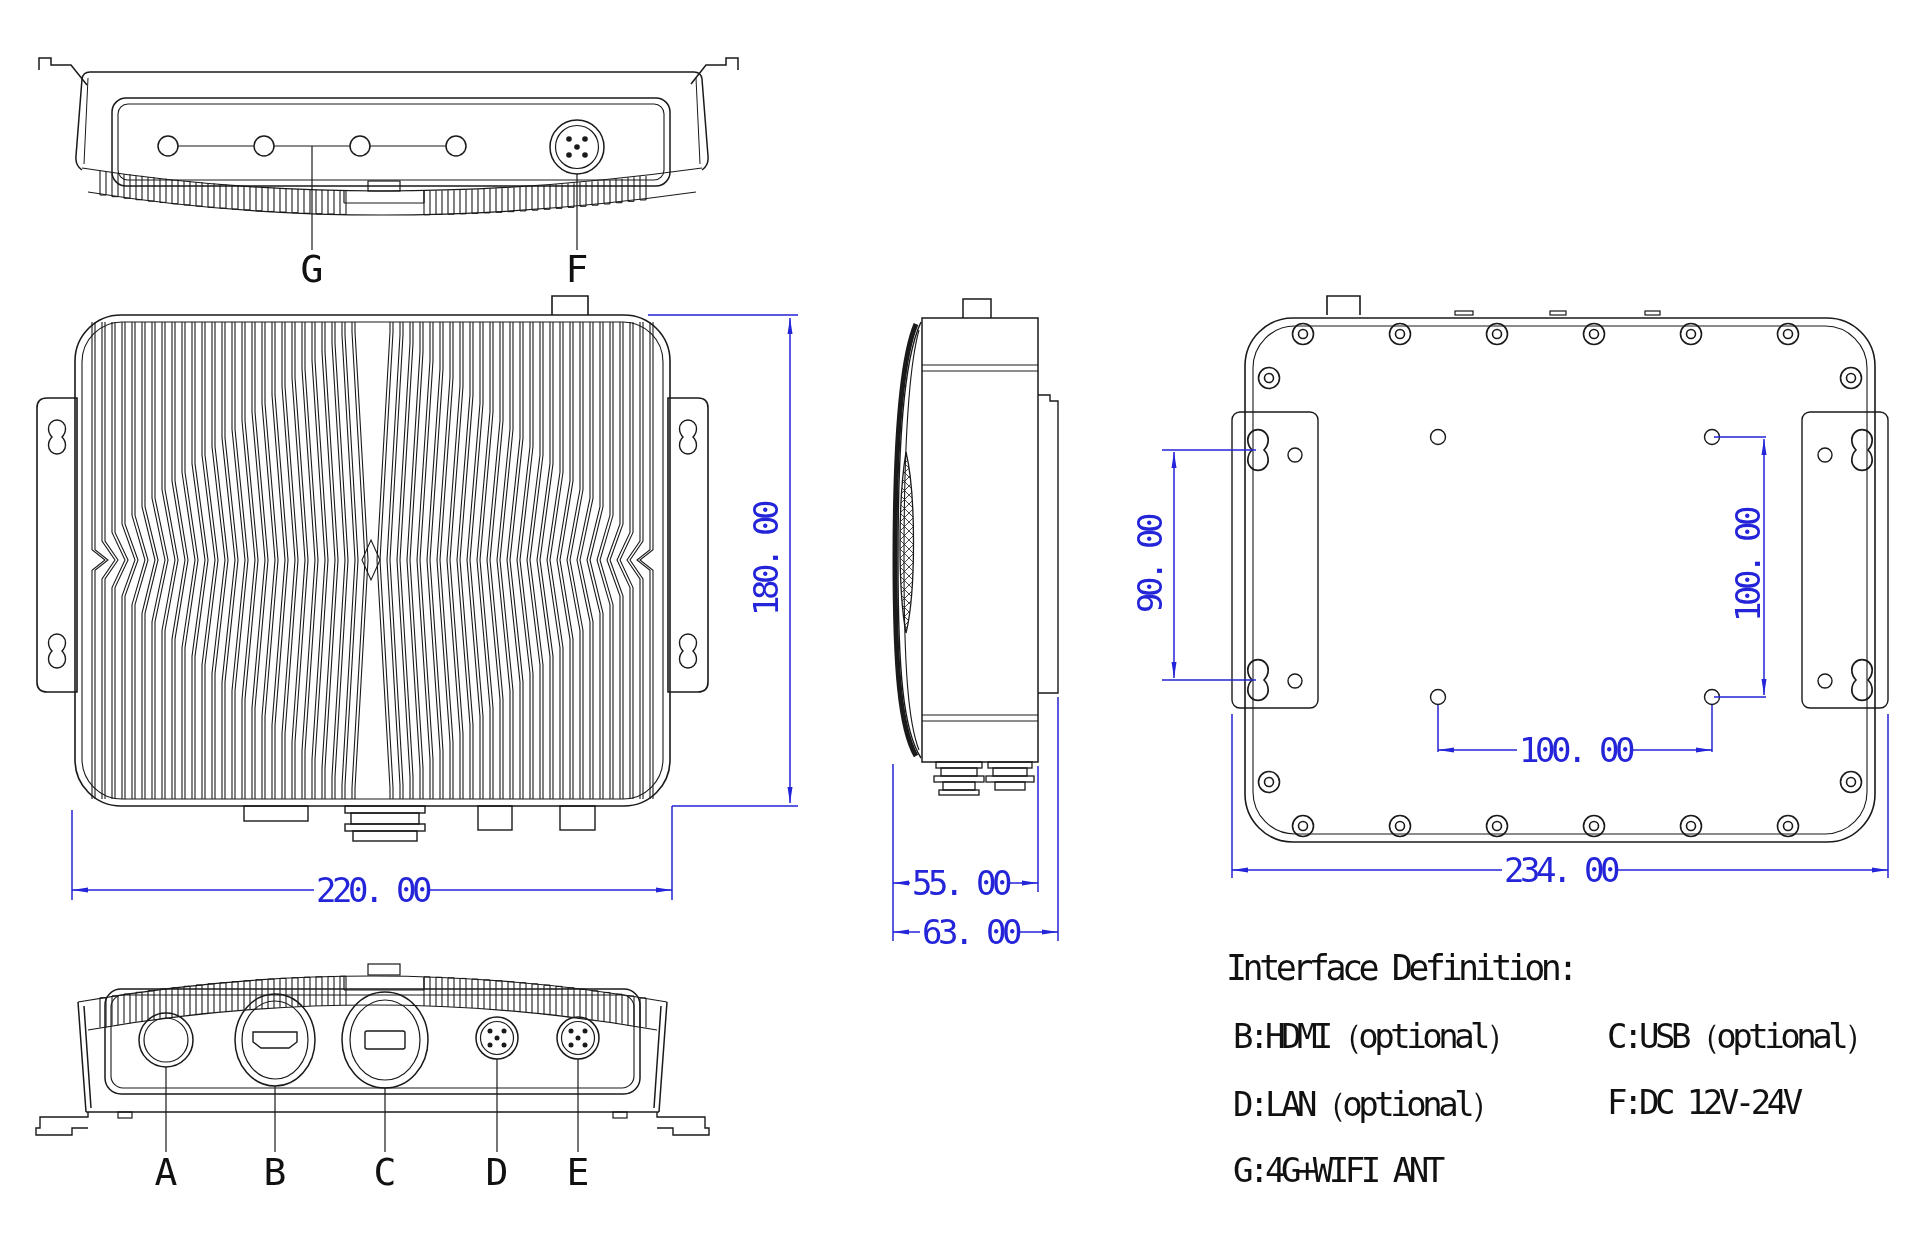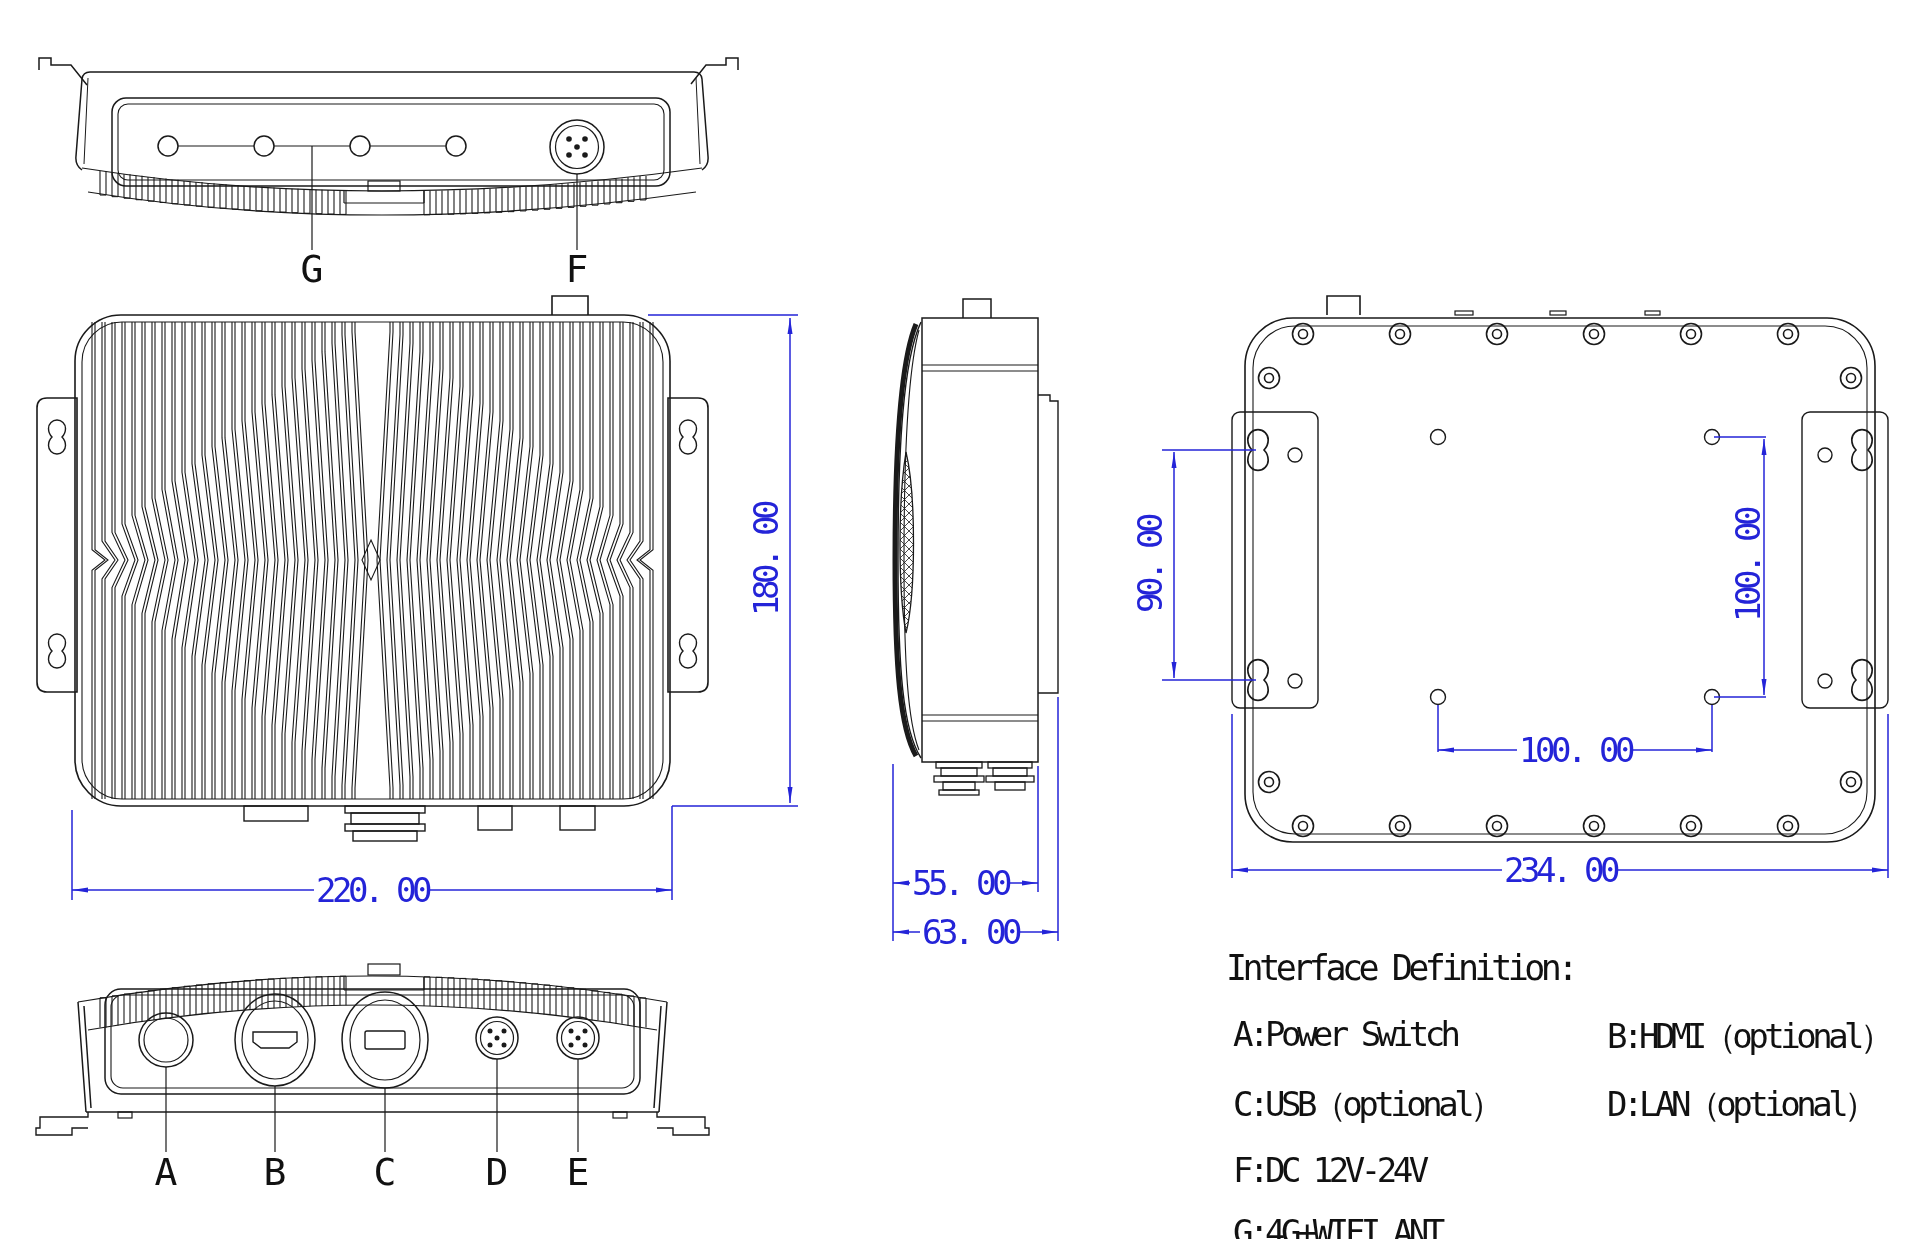--- a/index.html
+++ b/index.html
@@ -617,21 +617,20 @@
     <text class="lbl" x="275" y="1185" fill="#111" stroke="none">B</text>
     <text class="lbl" x="385" y="1185" fill="#111" stroke="none">C</text>
     <text class="lbl" x="497" y="1185" fill="#111" stroke="none">D</text>
     <text class="lbl" x="578" y="1185" fill="#111" stroke="none">E</text>
   </g>
 </svg>
 
 <div class="iface">
   <p class="iface-title">Interface Definition:</p>
   <div class="iface-grid">
-    <div class="iface-item">A:Power Switch</div>
     <div class="iface-item">B:HDMI（optional）</div>
     <div class="iface-item">C:USB（optional）</div>
     <div class="iface-item">D:LAN（optional）</div>
     <div class="iface-item">F:DC 12V-24V</div>
     <div class="iface-item col1">G:4G+WIFI ANT</div>
   </div>
 </div>
 
 </div>
 

